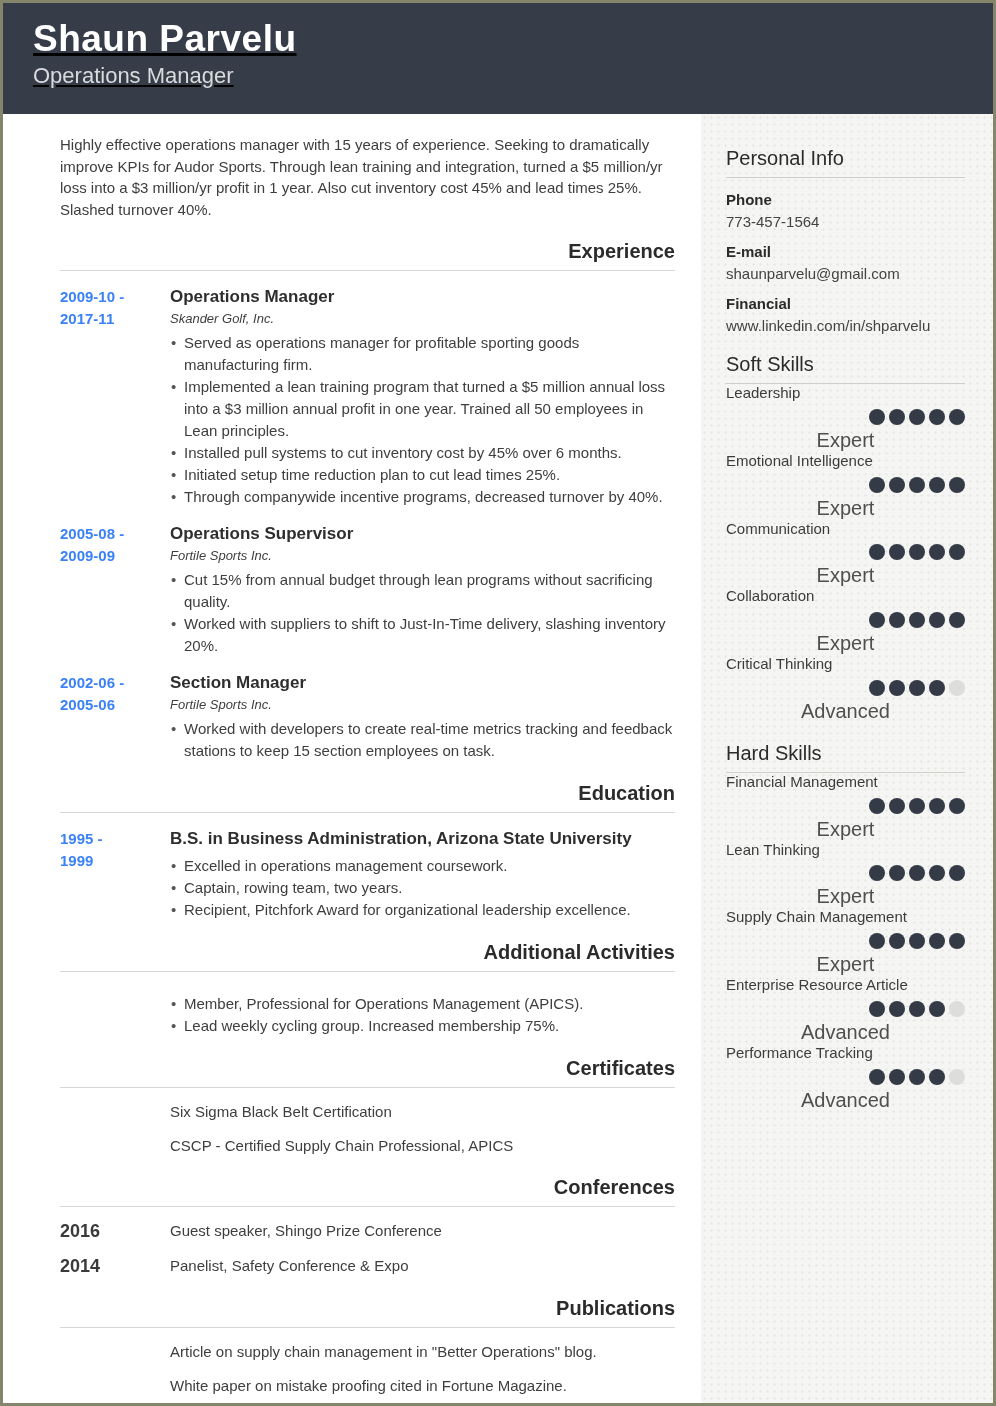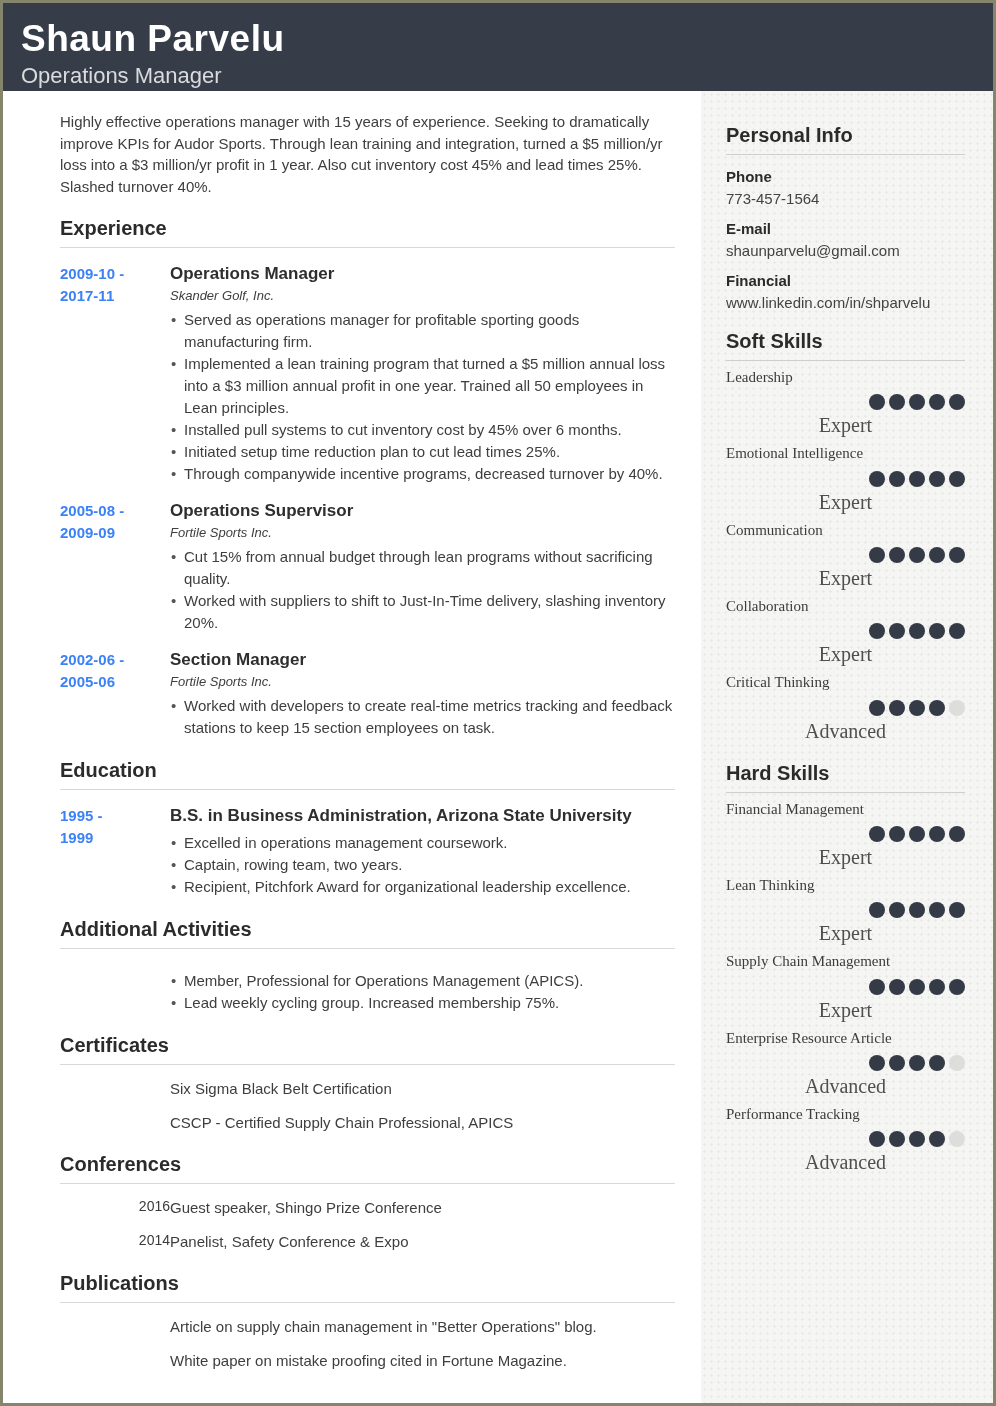--- a/index.html
+++ b/index.html
@@ -5,52 +5,52 @@
   :root{
     --header-bg:#373d48; --sidebar-bg:#f5f5f3; --dot-active:#343a46;
     --dot-inactive:#dddddb; --page-border:#84856a; --text:#3e3e3e;
     --heading:#2b2b2b; --rule:#d8d8d8;
   }
   html,body{margin:0;padding:0;}
   body{width:996px;height:1406px;font-family:"Liberation Sans",sans-serif;background:#fff;}
   .page{box-sizing:border-box;width:996px;height:1406px;border:3px solid var(--page-border);
         background:#fff;display:flex;flex-direction:column;overflow:hidden;}
   
-  .hdr{background:var(--header-bg);box-sizing:border-box;height:88px;padding:15px 30px 0 18px;flex:0 0 auto;}
+  .hdr{background:var(--header-bg);box-sizing:border-box;height:111px;padding:15px 30px 0 30px;flex:0 0 auto;text-decoration:underline;}
   .hdr h1{margin:0;color:#ffffff;font-size:37px;font-weight:bold;letter-spacing:.5px;line-height:42px;}
   .hdr .subtitle{color:#d9dbde;font-size:22px;margin-top:3px;font-weight:normal;}
   
   .cols{display:flex;flex:1 1 auto;min-height:0;padding-left:29px;}
   .main{width:669px;flex:0 0 669px;box-sizing:border-box;padding:4px 26px 0 28px;background:#fff;}
   .sidebar{flex:1 1 auto;box-sizing:border-box;padding:14px 28px 0 25px;
            background-color:var(--sidebar-bg);
            background-image:radial-gradient(#e9e9e6 1px, rgba(0,0,0,0) 1.2px);
            background-size:7px 7px;}
   
   .summary{font-size:15px;line-height:21.5px;color:var(--text);margin:16px 0 6px;}
   h2.sec{font-size:20px;color:var(--heading);font-weight:bold;margin:20px 0 0;
-         padding-bottom:7px;border-bottom:1px solid var(--rule);}
+         padding-bottom:7px;border-bottom:1px solid var(--rule);text-align:right;}
   .entry{display:flex;margin-top:15px;}
   .dates{flex:0 0 110px;width:110px;font-weight:bold;font-size:15px;color:#3b82f6;line-height:22px;}
   .ebody{flex:1 1 auto;min-width:0;}
   .ebody h3{margin:0;font-size:17px;color:#2e2e2e;font-weight:bold;line-height:21px;}
   .company{font-style:italic;font-size:13px;color:var(--text);margin-top:4px;}
   ul.bullets{list-style:none;margin:6px 0 0;padding:0;}
   ul.bullets li{font-size:15px;line-height:22px;color:var(--text);padding-left:14px;position:relative;}
   ul.bullets li::before{content:"\2022";position:absolute;left:1px;color:#555;}
   .row{display:flex;margin-top:14px;}
-  .row .year{flex:0 0 110px;width:110px;font-weight:normal;font-size:14px;color:#3a3a3a;text-align:right;}
+  .row .year{flex:0 0 110px;width:110px;font-weight:bold;font-size:18px;color:#3a3a3a;}
   .row .txt{flex:1 1 auto;font-size:15px;color:var(--text);line-height:20px;}
   
-  h2.side-sec{font-size:20px;color:var(--heading);font-weight:bold;margin:19px 0 0;
+  h2.side-sec{font-size:20px;color:var(--heading);font-weight:normal;margin:19px 0 0;
               padding-bottom:7px;border-bottom:1px solid #cfcfcb;}
   .field{margin-top:13px;}
   .field .flabel{font-weight:bold;font-size:15px;color:var(--heading);}
   .field .fvalue{font-size:15px;color:#434343;margin-top:5px;}
-  .skill{margin-top:8px;font-family:Liberation Serif, serif;}
+  .skill{margin-top:0;}
   .skill-name{font-size:15px;color:#3c3c3c;}
   .dots{text-align:right;margin-top:7px;line-height:16px;}
   .dot{display:inline-block;width:16px;height:16px;border-radius:50%;
        background:var(--dot-inactive);margin-left:4px;vertical-align:middle;}
   .dot.on{background:var(--dot-active);}
   .skill-level{text-align:center;font-size:20px;color:#4f4f4f;margin-top:4px;}
 </style>
 </head>
 <body>
 

